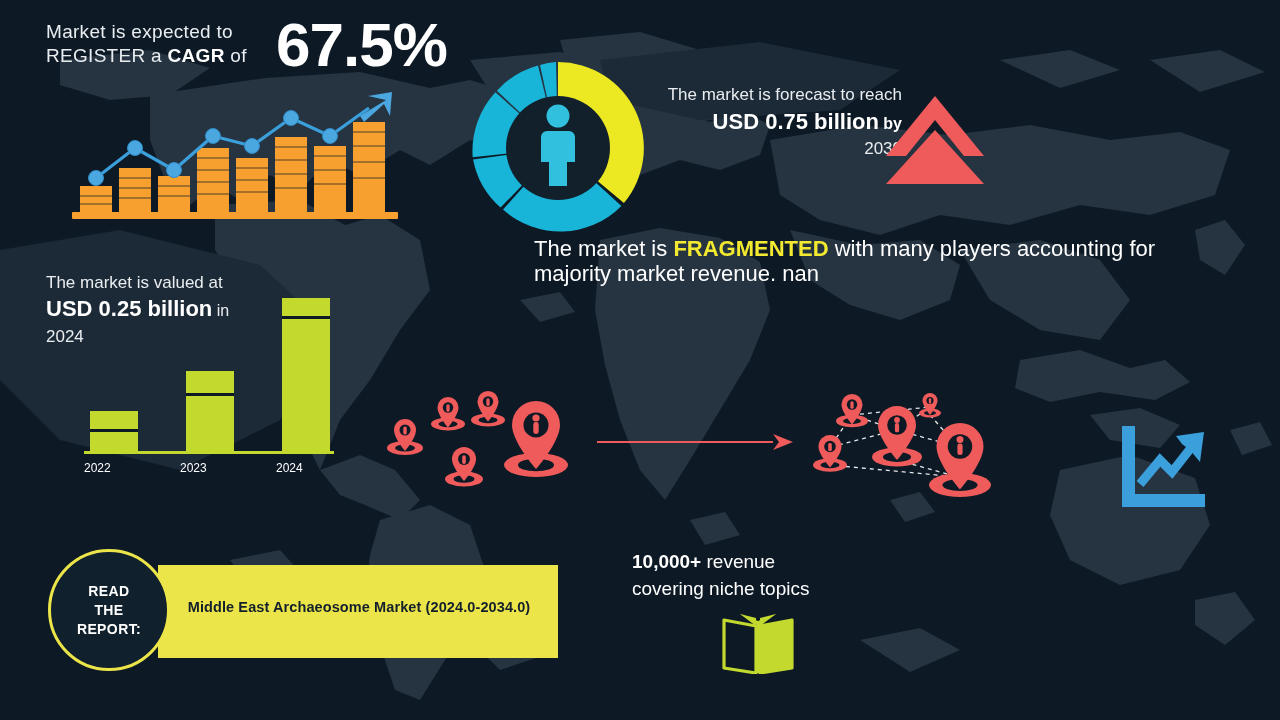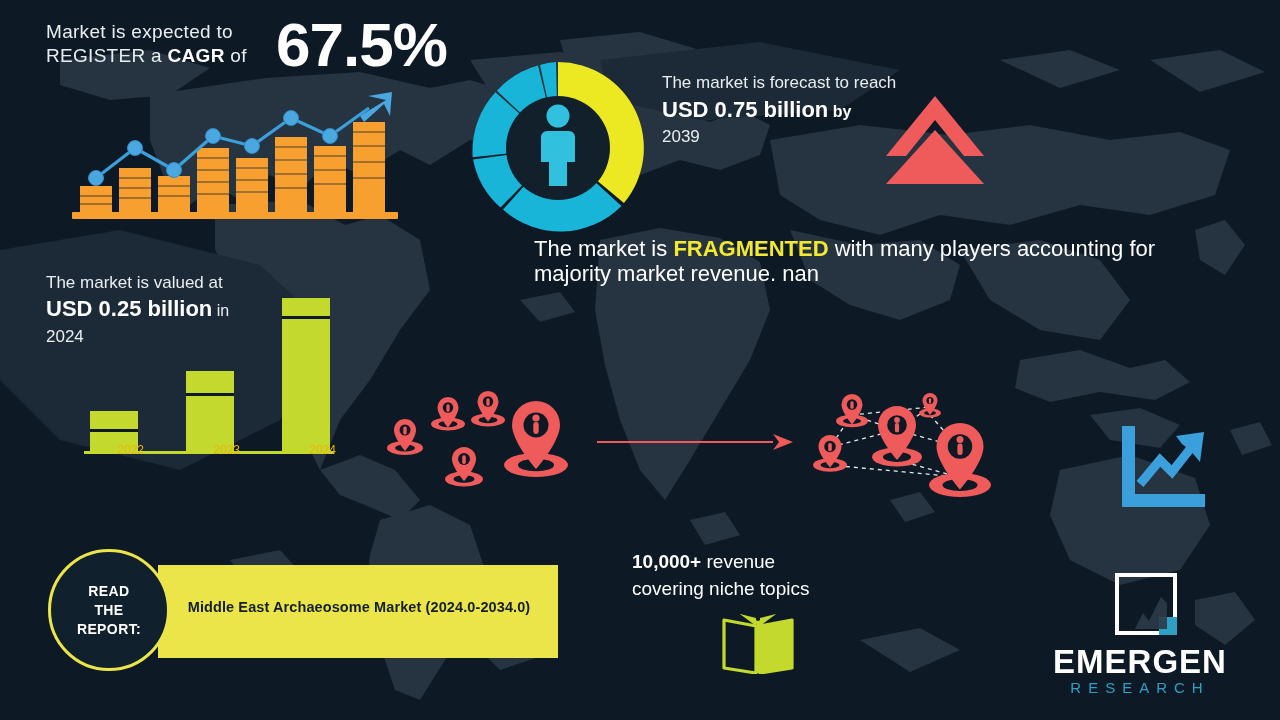--- a/index.html
+++ b/index.html
@@ -11,21 +11,21 @@
   }
   #stage{position:absolute;left:0;top:0;width:1280px;height:720px;overflow:hidden;background:#0d1a26;}
   .abs{position:absolute;}
   #worldmap{left:0;top:0;width:1280px;height:720px;opacity:1;}
 
   #cagr-block{left:46px;top:20px;width:420px;}
   #cagr-label{font-size:19px;line-height:24px;letter-spacing:.3px;color:#e9edf0;width:230px;}
   #cagr-label b{font-weight:700;color:#ffffff;}
   #cagr-value{position:absolute;left:230px;top:-10px;font-size:62px;font-weight:700;color:#ffffff;letter-spacing:-1px;line-height:70px;}
 
-  #forecast-block{left:662px;top:72px;width:240px;}
+  #forecast-block{left:662px;top:84px;width:240px;text-align:right;}
   #forecast-lead{font-size:17px;line-height:22px;color:#e9edf0;}
   #forecast-value{font-size:22px;font-weight:700;color:#ffffff;line-height:28px;margin-top:2px;}
   #forecast-value .by{font-size:16px;font-weight:700;}
   #forecast-year{font-size:17px;color:#e9edf0;line-height:22px;}
 
   #fragmented-block{left:534px;top:236px;width:680px;font-size:22px;line-height:25px;color:#ffffff;}
   #fragmented-word{color:#f2e930;font-weight:700;}
 
   #valued-block{left:46px;top:272px;width:300px;}
   #valued-lead{font-size:17px;line-height:22px;color:#e9edf0;}
@@ -41,21 +41,21 @@
   #ribbon-text{position:absolute;left:16px;top:34px;width:370px;text-align:center;font-size:14.5px;font-weight:700;color:#13202c;letter-spacing:.1px;}
   #readcircle{left:48px;top:549px;width:122px;height:122px;border-radius:50%;background:#10202c;border:3px solid #ece549;box-sizing:border-box;
     display:flex;align-items:center;justify-content:center;}
   #readcircle span{font-size:14px;font-weight:700;color:#ffffff;text-align:center;line-height:19px;letter-spacing:.4px;}
 
   
   #greenchart{left:70px;top:290px;width:280px;height:185px;}
   .gbar{position:absolute;bottom:22px;background:#c3d92e;}
   .gcap{position:absolute;width:100%;left:0;height:3px;background:#0d1a26;}
   .gaxis{position:absolute;left:14px;bottom:21px;width:250px;height:3px;background:#c3d92e;}
-  .gyear{position:absolute;bottom:18px;font-size:12px;color:#eab308;text-align:right;}
+  .gyear{position:absolute;bottom:0;font-size:12px;color:#ffffff;text-align:left;}
 
   
   #emergen{left:1020px;top:565px;width:240px;height:140px;}
   #emergen-name{position:absolute;left:0;top:78px;width:240px;text-align:center;font-size:33px;font-weight:700;color:#ffffff;letter-spacing:1px;}
   #emergen-sub{position:absolute;left:0;top:114px;width:240px;text-align:center;font-size:15px;font-weight:400;color:#2f9fc4;letter-spacing:7px;}
   #emergen-mark{position:absolute;left:95px;top:8px;width:62px;height:62px;}
 
   .svgwrap{position:absolute;}
 </style>
 </head>
@@ -342,23 +342,14 @@
 
   <svg class="svgwrap" style="left:718px;top:612px;" width="80" height="62" viewBox="0 0 80 62">
     <path d="M38 14 L6 8 L6 56 L38 61 Z" fill="#0d1a26" stroke="#c3d92e" stroke-width="3.2" stroke-linejoin="round"></path>
     <path d="M42 14 L74 8 L74 56 L42 61 Z" fill="#c3d92e" stroke="#c3d92e" stroke-width="3.2" stroke-linejoin="round"></path>
     <path d="M38 14 L22 2 L38 6 Z" fill="#c3d92e"></path>
     <path d="M42 14 L58 2 L42 6 Z" fill="#c3d92e"></path>
     <path d="M22 2 L40 9 L58 2 L40 13 Z" fill="#c3d92e"></path>
     <rect x="38.4" y="11" width="3.6" height="50" fill="#c3d92e"></rect>
   </svg>
 
-  <div id="emergen" class="abs">
-    <svg id="emergen-mark" viewBox="0 0 62 62">
-      <rect x="2" y="2" width="58" height="58" fill="none" stroke="#ffffff" stroke-width="4"></rect>
-      <rect x="44" y="44" width="18" height="18" fill="#2f9fc4"></rect>
-      <path d="M20 56 L28 40 L34 48 L46 24 L52 30 L52 56 Z" fill="#2c3a47" opacity=".9"></path>
-    </svg>
-    <div id="emergen-name">EMERGEN</div>
-    <div id="emergen-sub">RESEARCH</div>
-  </div>
 
 </div>
 
 </body></html>

